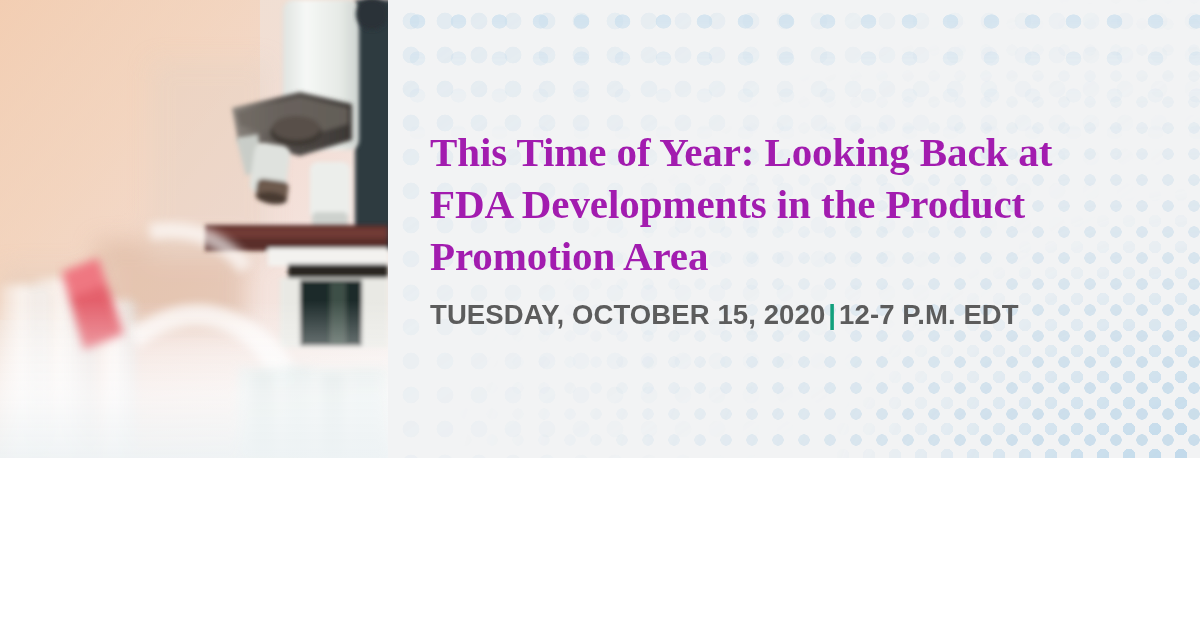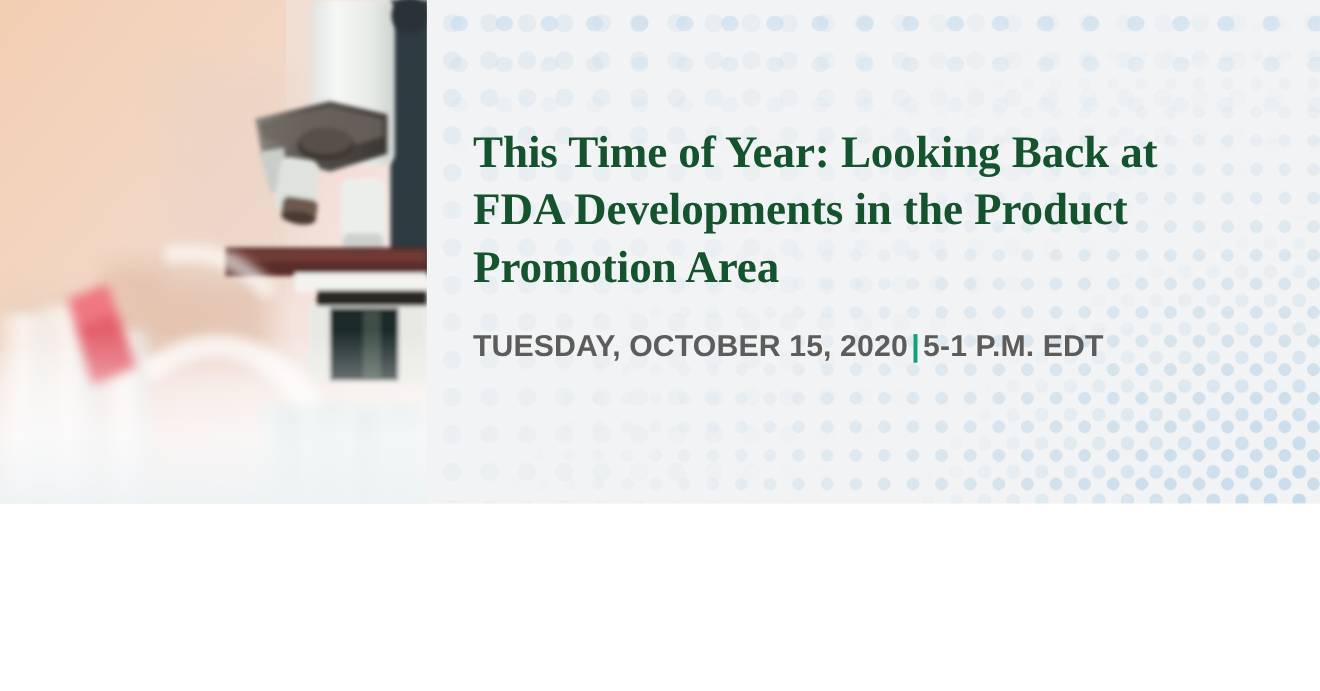--- a/index.html
+++ b/index.html
@@ -98,29 +98,29 @@
   .content {
     position: absolute;
     left: 430px;
     top: 0;
     width: 720px;
     height: 458px;
   }
   .headline {
     position: absolute;
     left: 0;
-    top: 112px;
+    top: 126px;
     width: 690px;
     margin: 0;
     font-family: "Liberation Serif", "DejaVu Serif", serif;
     font-weight: 700;
     font-size: 41px;
     line-height: 52px;
     letter-spacing: -0.1px;
-    color: #14532d;
+    color: #a21caf;
   }
   .event-line {
     position: absolute;
     left: 0;
     top: 299px;
     font-family: "Liberation Sans", sans-serif;
     font-weight: 700;
     font-size: 27.5px;
     letter-spacing: 0.1px;
     color: #5c5c5c;
@@ -264,21 +264,21 @@
       <div class="dot-layer fine"></div>
       <div class="dot-layer topspray"></div>
       <div class="dot-layer mid"></div>
       <div class="dot-layer coarse"></div>
     </div>
 
     <div class="content">
       <h1 class="headline">This Time of Year: Looking Back at FDA Developments in the Product Promotion Area</h1>
 
       <div class="event-line">
-        <span>TUESDAY, OCTOBER 15, 2020</span><span class="event-sep">|</span><span>5-1 P.M. EDT</span>
+        <span>TUESDAY, OCTOBER 15, 2020</span><span class="event-sep">|</span><span>12-7 P.M. EDT</span>
       </div>
     </div>
   </div>
 
   <div class="footer">
 
     
 
     
   </div>

